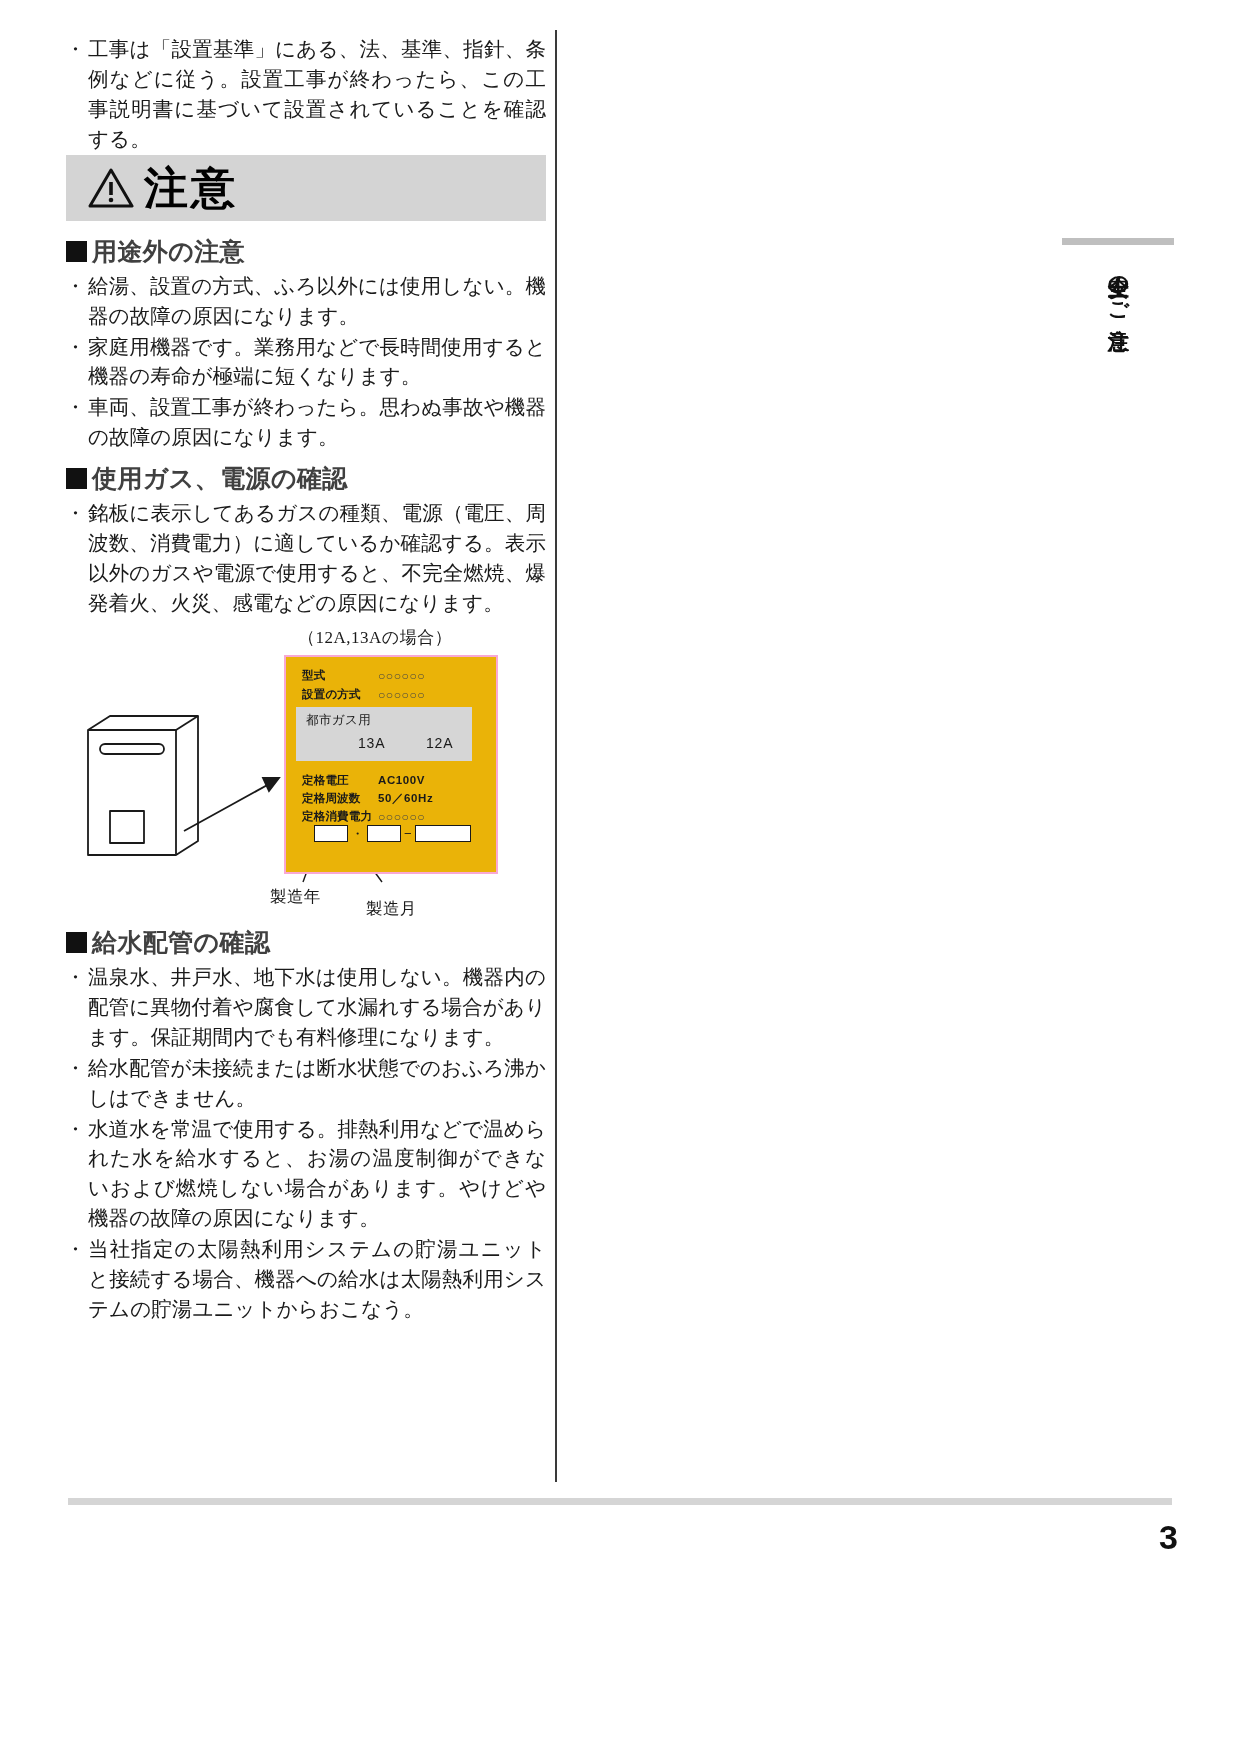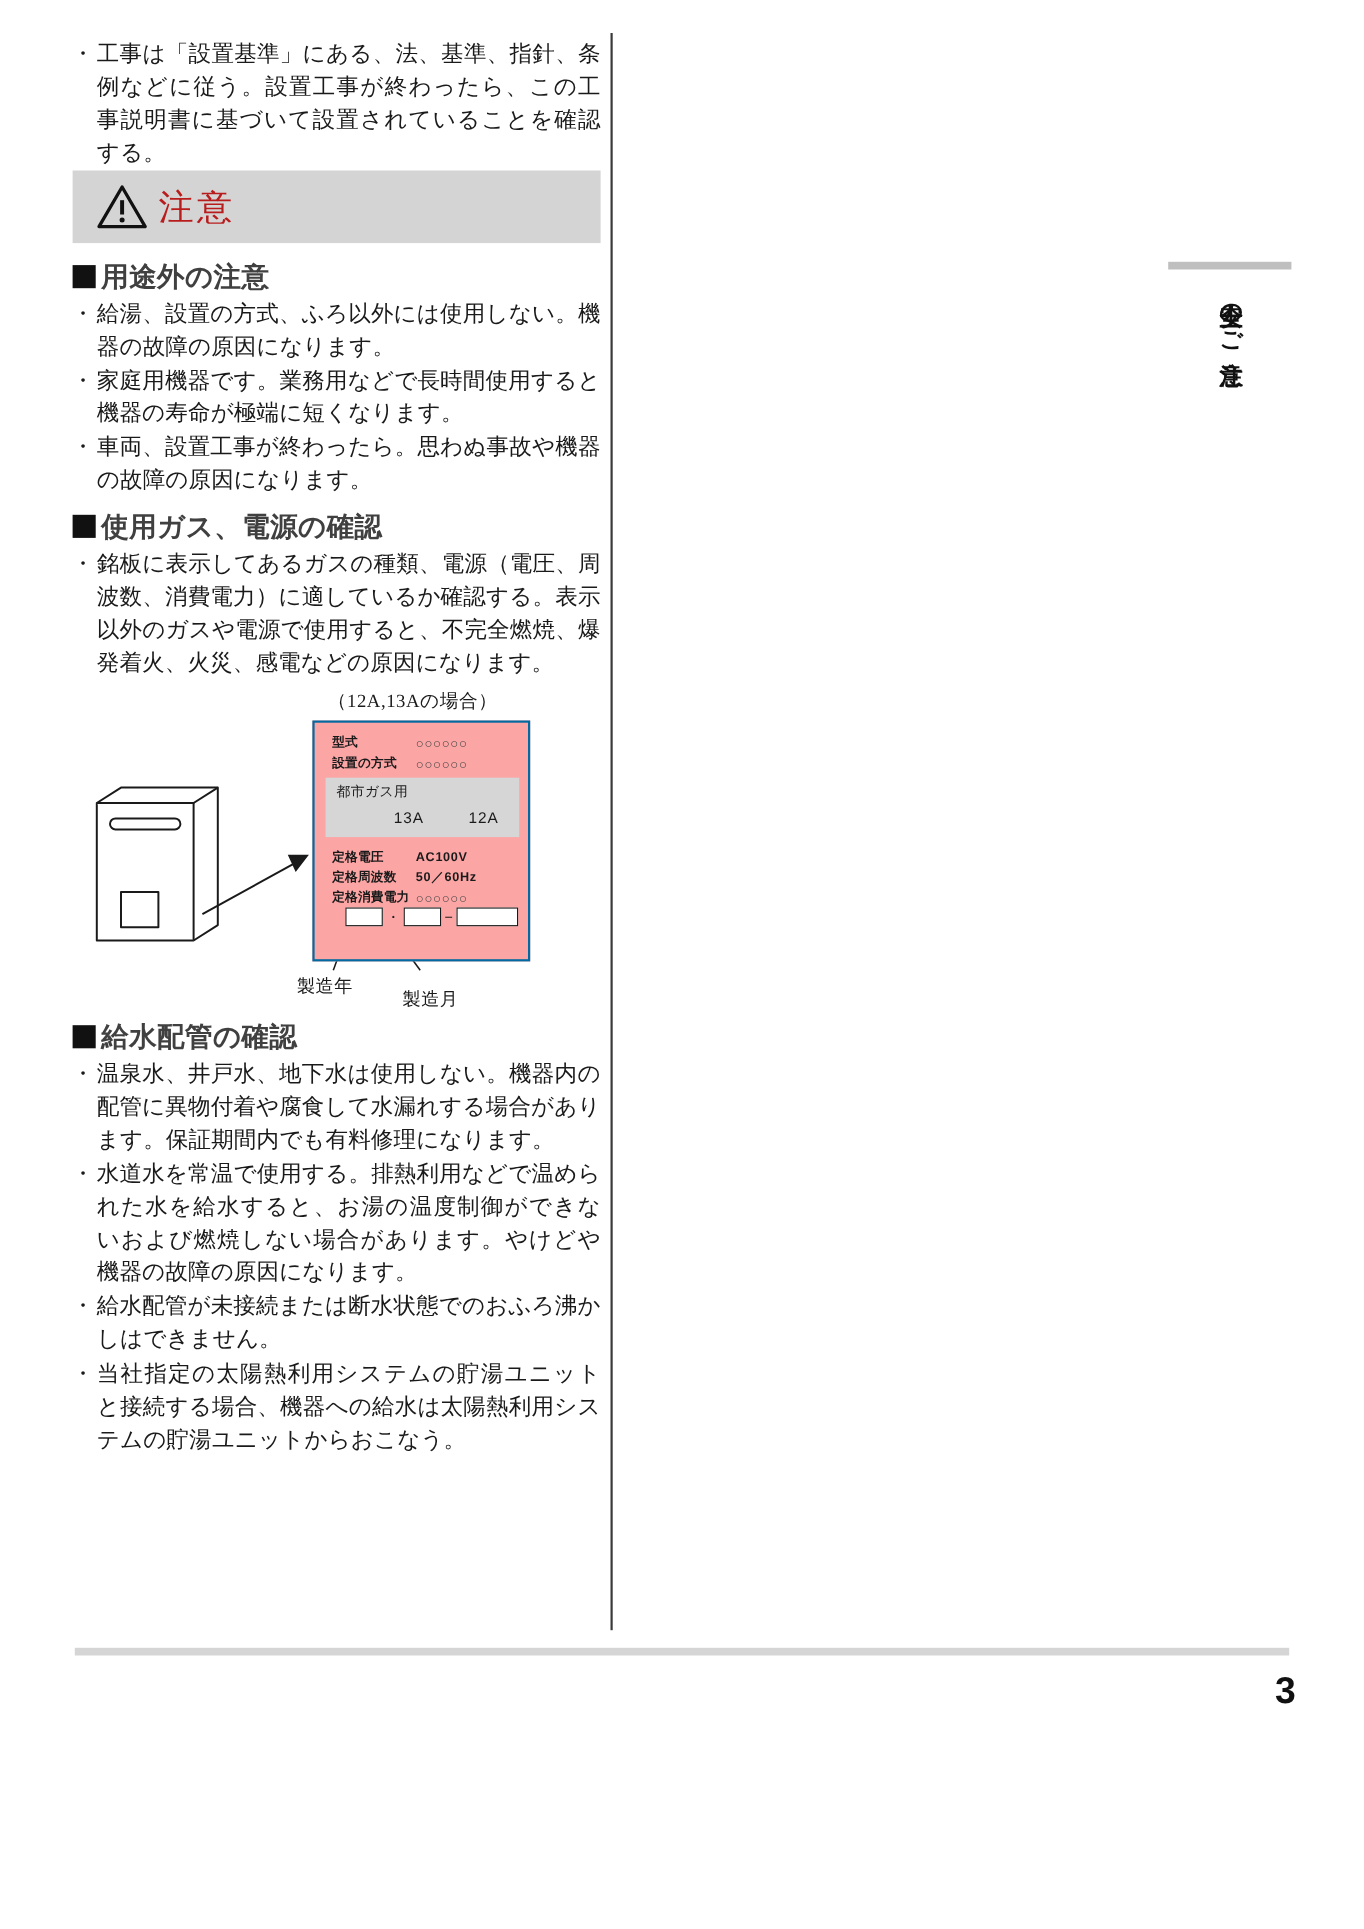--- a/index.html
+++ b/index.html
@@ -120,25 +120,25 @@
     padding-left: 22px;
     margin-bottom: 14px;
   }
   .warn-triangle {
     width: 46px;
     height: 42px;
     margin-right: 10px;
     flex: none;
   }
   .caution-label {
-    font-size: 32px;
-    font-weight: normal;
+    font-size: 44px;
+    font-weight: bold;
     letter-spacing: 3px;
     line-height: 1;
-    color: #b91c1c;
+    color: #000000;
   }
 
   
   .section-heading {
     display: flex;
     align-items: center;
     font-size: 25px;
     font-weight: bold;
     letter-spacing: 0.4px;
     margin: 10px 0 3px 0;
@@ -167,24 +167,24 @@
     font-size: 17px;
     letter-spacing: 0.5px;
     white-space: nowrap;
     font-family: Liberation Serif, serif;
   }
 
   .plate {
     position: absolute;
     left: 218px;
     top: 29px;
-    width: 198px;
+    width: 214px;
     height: 219px;
-    border: 2px solid #0369a1;
-    background: #fca5a5;
+    border: 2px solid #f9a8d4;
+    background: #eab308;
     box-sizing: border-box;
   }
   .plate-rows {
     position: absolute;
     left: 16px;
     top: 10px;
     width: 168px;
   }
   .plate-row {
     display: flex;
@@ -385,22 +385,22 @@
       <div class="date-label year">製造年</div>
       <div class="date-label month">製造月</div>
     </div>
 
     <div class="section-heading">
       <span class="sq"></span>
       <span>給水配管の確認</span>
     </div>
     <ul class="bullets">
       <li>温泉水、井戸水、地下水は使用しない。機器内の配管に異物付着や腐食して水漏れする場合があります。保証期間内でも有料修理になります。</li>
+      <li>給水配管が未接続または断水状態でのおふろ沸かしはできません。</li>
       <li>水道水を常温で使用する。排熱利用などで温められた水を給水すると、お湯の温度制御ができないおよび燃焼しない場合があります。やけどや機器の故障の原因になります。</li>
-      <li>給水配管が未接続または断水状態でのおふろ沸かしはできません。</li>
       <li>当社指定の太陽熱利用システムの貯湯ユニットと接続する場合、機器への給水は太陽熱利用システムの貯湯ユニットからおこなう。</li>
     </ul>
 
   </div>
 
   <div class="footer-rule"></div>
   <div class="page-number">3</div>
 
 </div>
 

